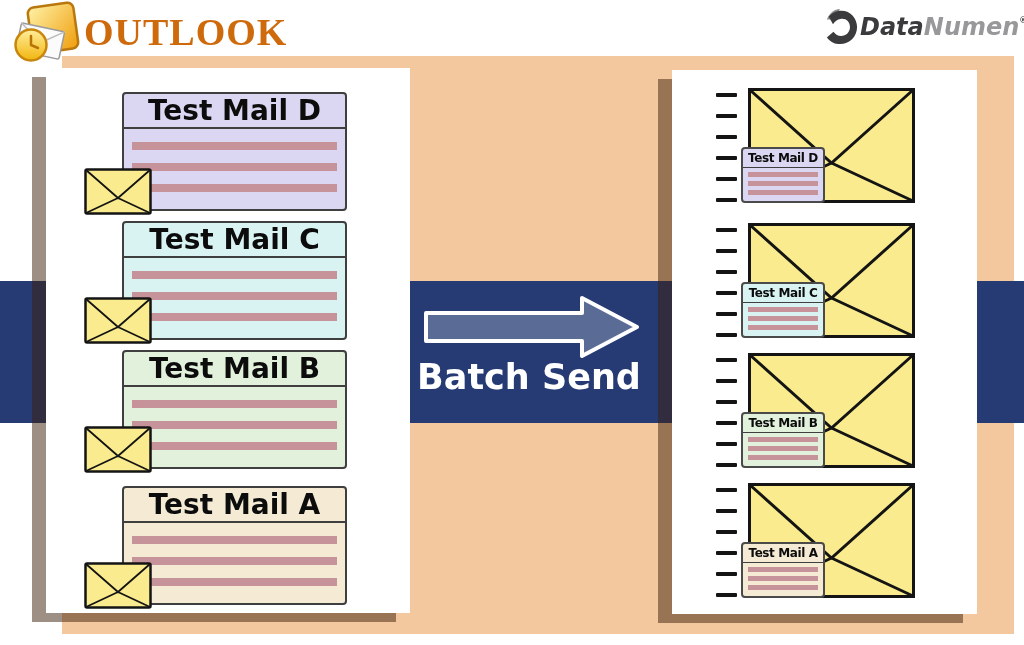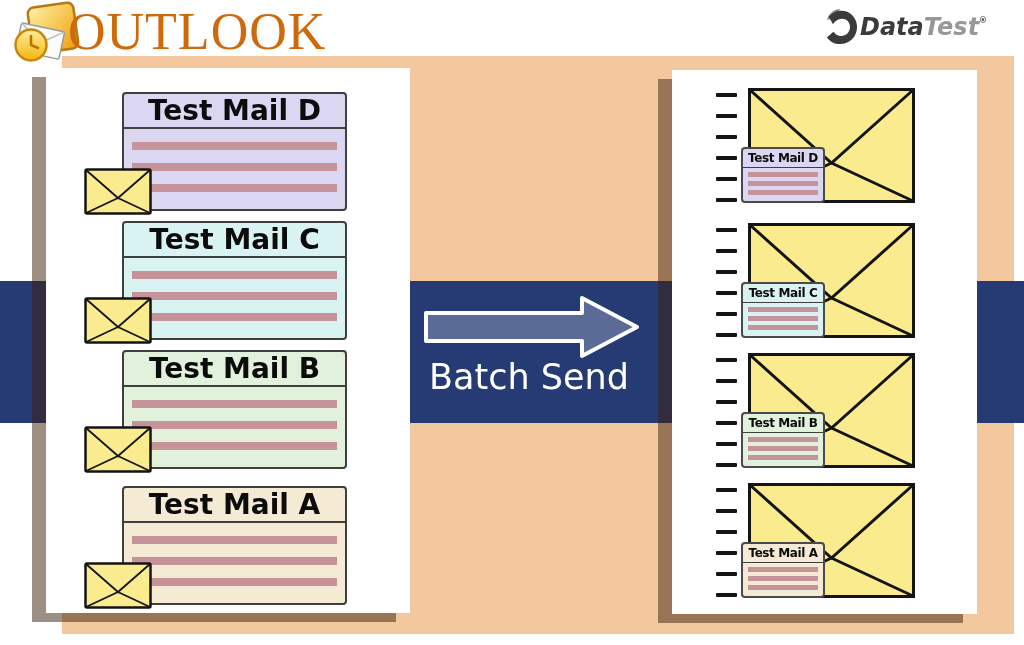--- a/index.html
+++ b/index.html
@@ -34,21 +34,21 @@
 
   .env-small{position:absolute;left:0;top:76px;width:68px;height:47px;}
   .env-small rect{fill:var(--envelope-yellow);stroke:#141414;stroke-width:2.5;}
   .env-small path{fill:none;stroke:#141414;stroke-width:1.8;}
 
   
   .arrow-svg{left:422px;top:292px;width:220px;height:70px;}
   .arrow-poly{fill:var(--arrow-fill);stroke:#ffffff;stroke-width:4;stroke-linejoin:round;}
   .batch-label{
     left:409px;top:360px;width:240px;text-align:center;color:#ffffff;
-    font-weight:normal;font-size:35px;line-height:1;letter-spacing:0px;
+    font-weight:bold;font-size:35px;line-height:1;letter-spacing:0px;
   }
 
   
   .env-group{position:absolute;left:44px;width:245px;height:125px;}
   .gr-1{top:18px;} .gr-2{top:153px;} .gr-3{top:283px;} .gr-4{top:413px;}
   .env-big{position:absolute;left:32px;top:0;width:167px;height:115px;}
   .env-big rect{fill:var(--envelope-yellow);stroke:#141414;stroke-width:3;}
   .env-big path{fill:none;stroke:#141414;stroke-width:3;}
   .dash{position:absolute;left:0;width:21px;height:4px;background:#141414;border-radius:1px;}
   .d1{top:5px;} .d2{top:26px;} .d3{top:47px;} .d4{top:68px;} .d5{top:89px;} .d6{top:110px;}
@@ -60,22 +60,22 @@
   .mini-title{
     height:18px;border-bottom:1.5px solid #3f3f3f;display:flex;align-items:center;justify-content:center;
     font-weight:bold;font-size:12px;letter-spacing:-0.4px;color:#0c0c0c;white-space:nowrap;
   }
   .mini-body{padding:4px 5px 0 5px;}
   .bar-sm{height:5px;margin-bottom:4px;background:var(--text-bar-rose);}
 
   
   .outlook-logo{left:6px;top:0px;width:80px;height:64px;}
   .outlook-word{
-    left:68px;top:6px;font-family:"Liberation Serif","DejaVu Serif",serif;font-weight:normal;
-    font-size:52px;line-height:52px;color:var(--outlook-orange);letter-spacing:1px;
+    left:84px;top:6px;font-family:"Liberation Serif","DejaVu Serif",serif;font-weight:bold;
+    font-size:38px;line-height:52px;color:var(--outlook-orange);letter-spacing:1px;
   }
 
   
   .brand{left:824px;top:6px;height:42px;display:flex;align-items:center;}
   .brand-icon{width:34px;height:38px;margin-right:2px;}
   .brand-text{font-style:italic;font-weight:bold;font-size:24px;line-height:1;display:flex;align-items:baseline;}
   .brand-dark{color:var(--brand-dark);text-align:center;}
   .brand-gray{color:var(--brand-gray);}
   .brand-reg{font-size:8px;color:var(--brand-dark);font-style:normal;position:relative;top:-12px;}
 </style>
@@ -261,16 +261,16 @@
 </svg>
 <div class="abs outlook-word">OUTLOOK</div>
 
 <div class="abs brand">
   <svg class="brand-icon" viewBox="0 0 36 40">
     <path d="M3 12 C6 5 11 1 17 1 L10 12 Z" fill="#8A8A8C"></path>
     <path d="M15 3 C27 1 35 10 35 20 C35 31 26 39 15 38 C10 37.5 6 35 3 31 L10 25 C12 28 15 29.5 18 29.5 C23.5 29.5 27.5 25.5 27.5 20 C27.5 14.5 23 10.5 17.5 11.5 C14 12 11.5 14 9.5 17 L5 9 C7.5 6 11 3.7 15 3 Z" fill="#3B3B3D"></path>
   </svg>
   <div class="brand-text">
     <span class="brand-dark">Data</span>
-      <span class="brand-gray">Test</span>
+      <span class="brand-gray">Numen</span>
       <span class="brand-reg">®</span>
   </div>
 </div>
 
 </body></html>

